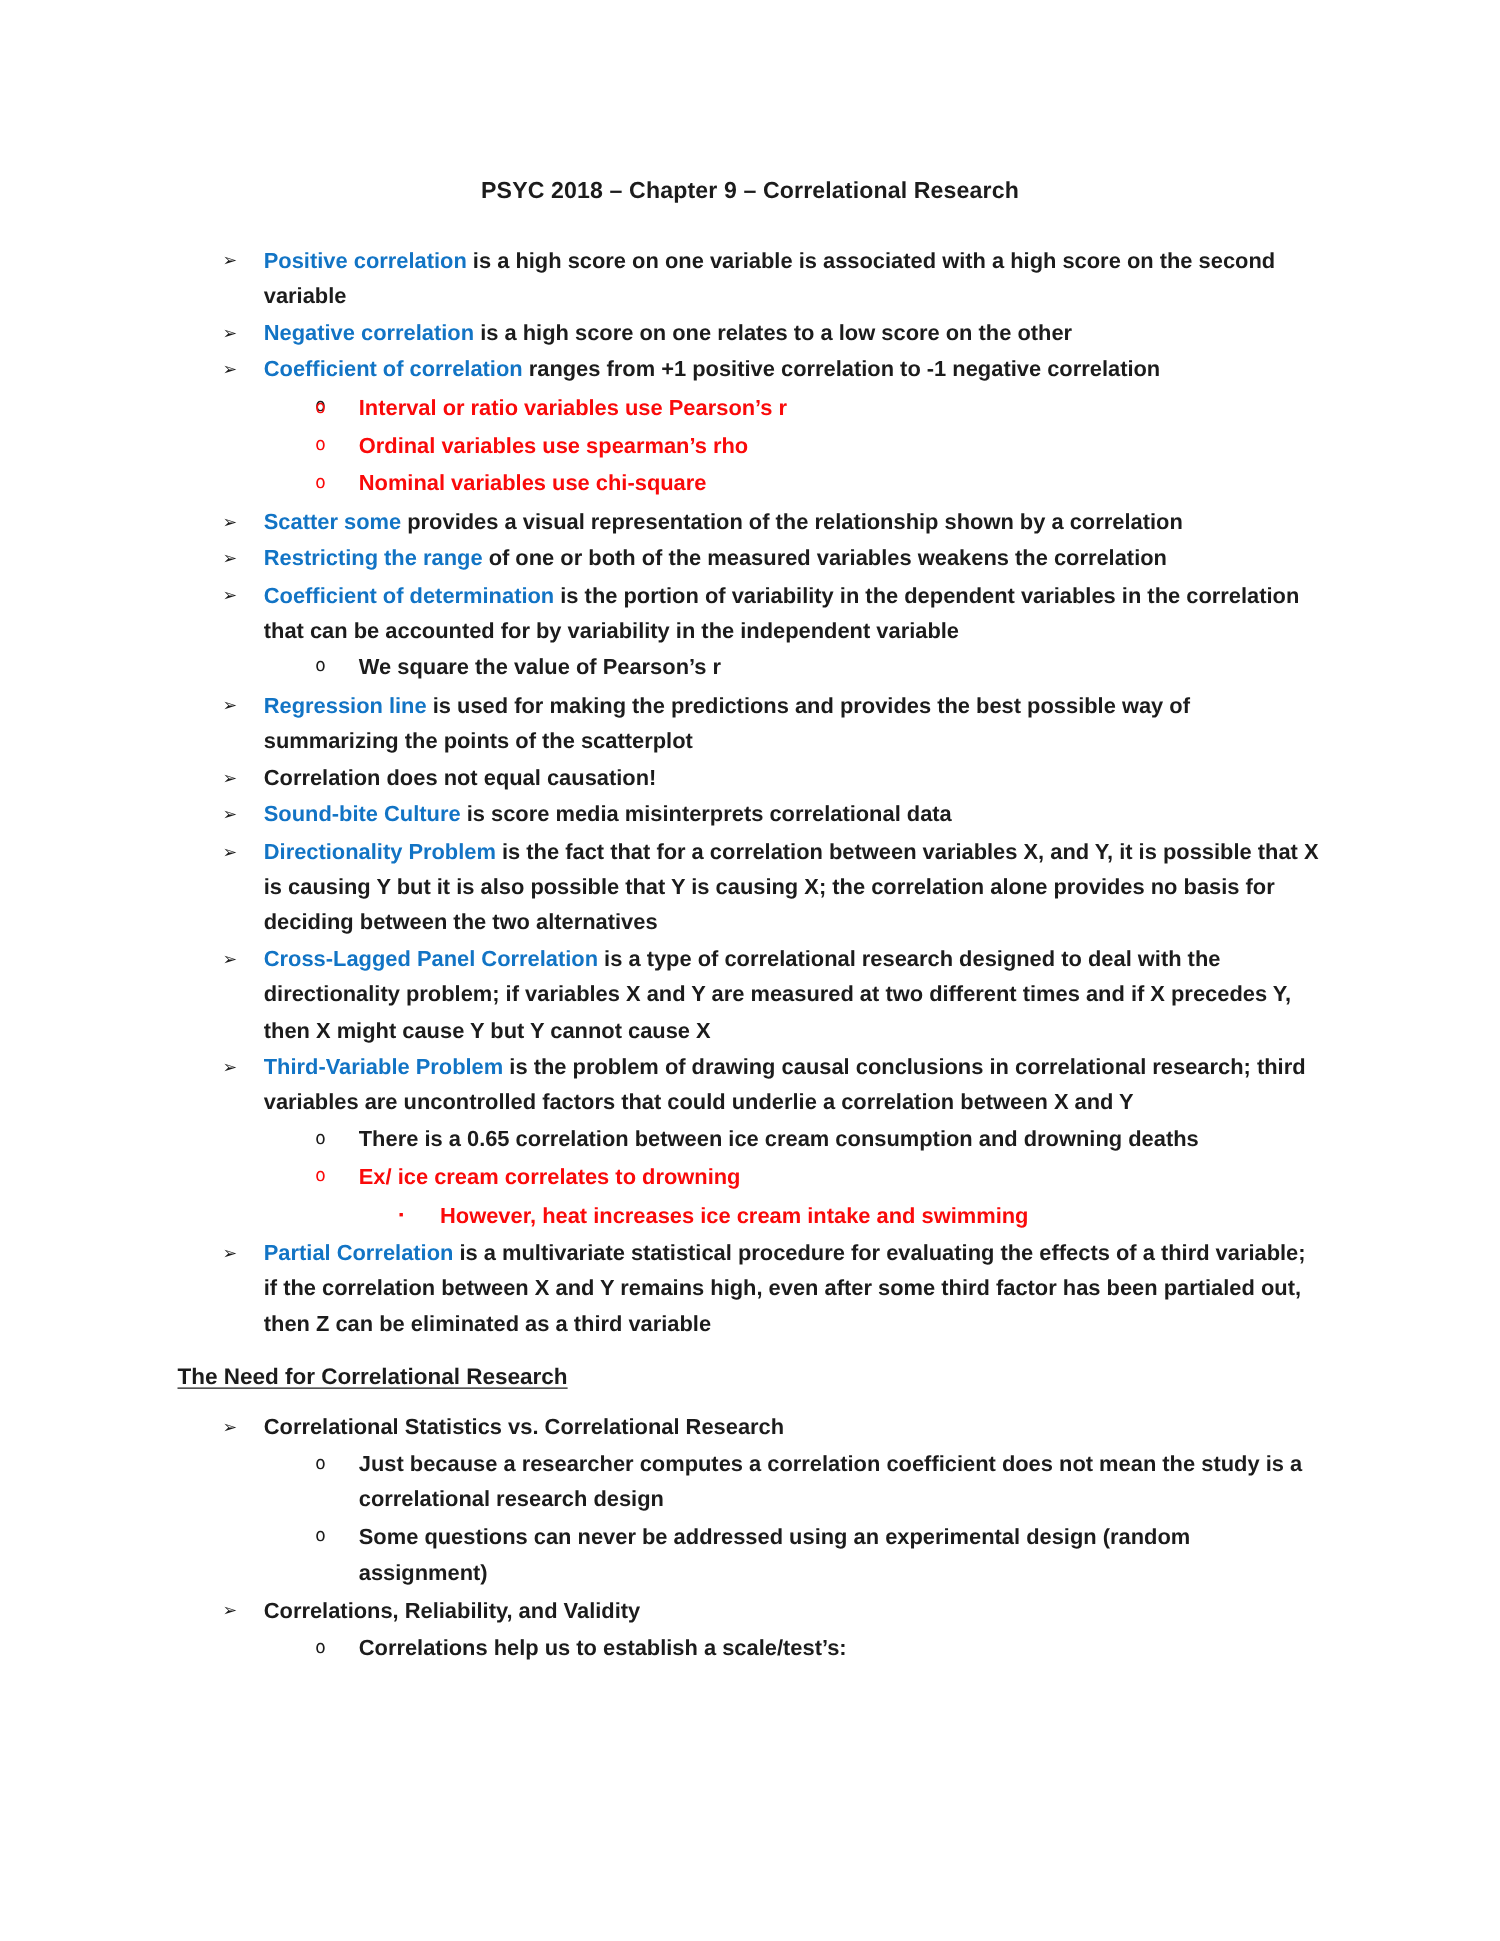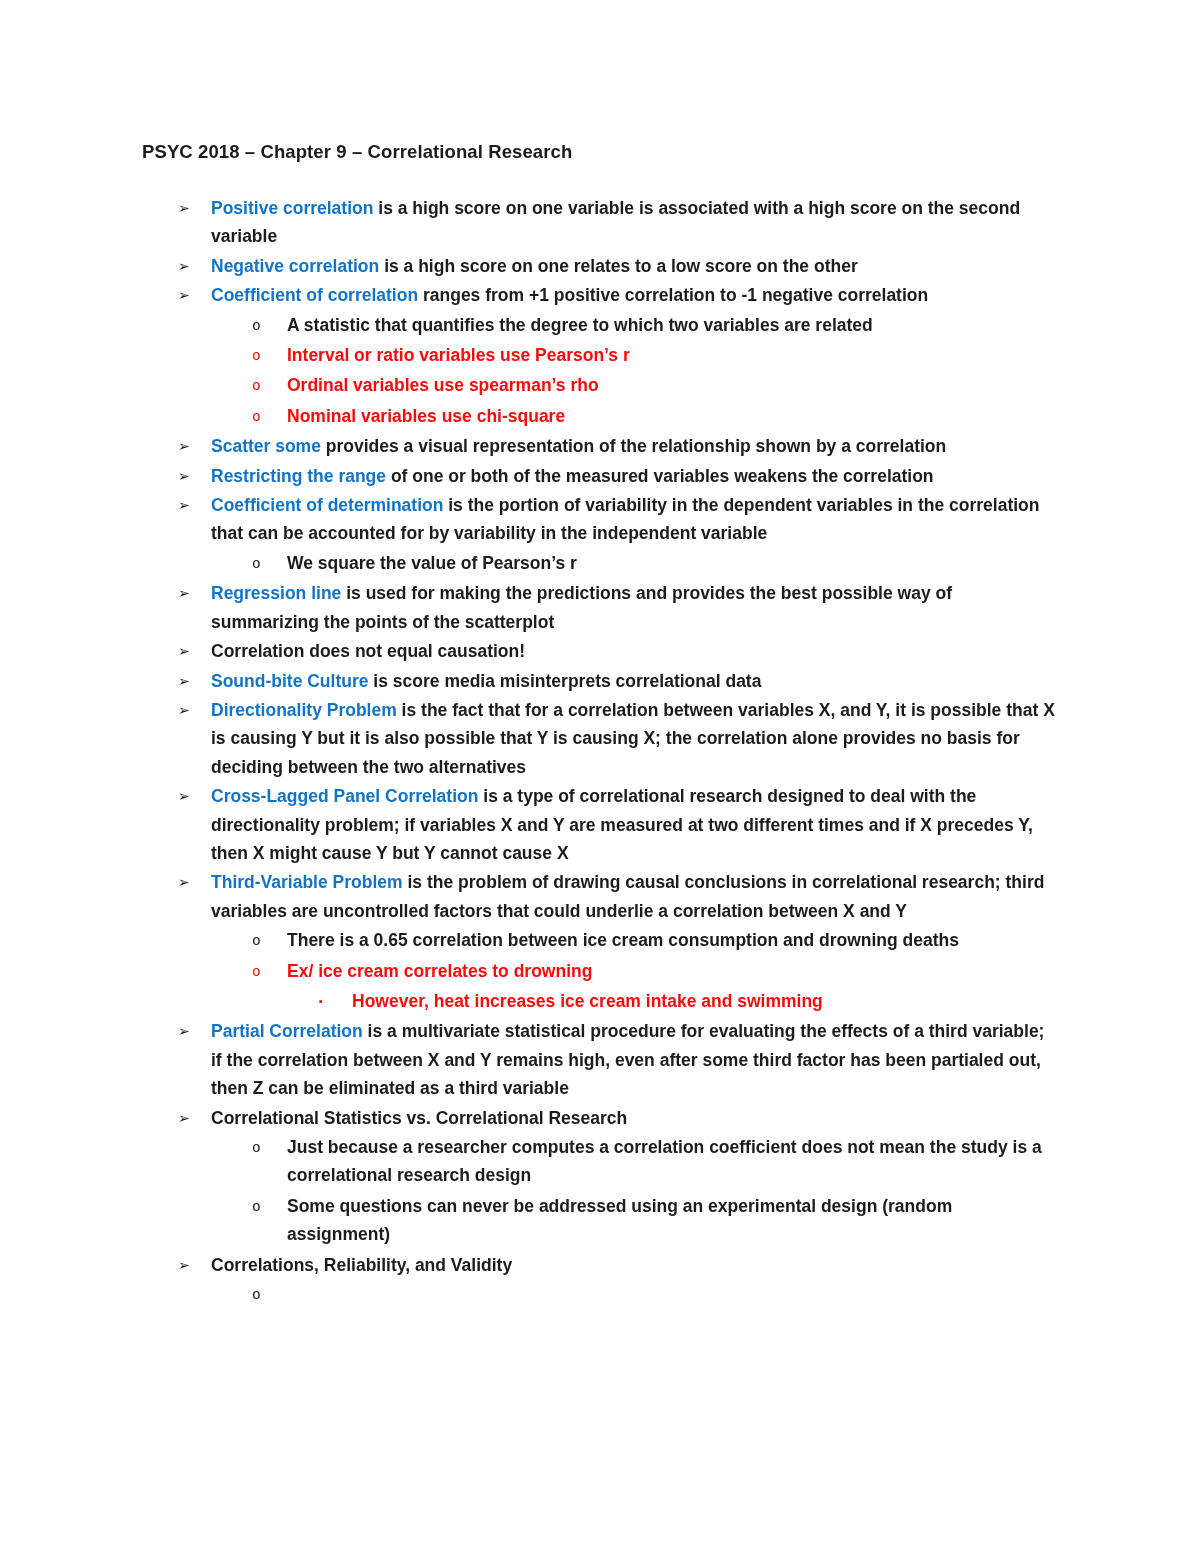--- a/index.html
+++ b/index.html
@@ -13,20 +13,21 @@
   body{
     width:1200px;height:1553px;overflow:hidden;position:relative;
     font-family:"Liberation Sans","DejaVu Sans",sans-serif;
     color:var(--text-black);
     font-weight:700;
   }
   .page{
     position:absolute;left:142px;top:141px;width:916px;
   }
   .doc-title{
+    text-align:center;
     font-size:18.5px;
     font-weight:700;
     margin-bottom:31px;
     letter-spacing:0.1px;
   }
   .heading{
     font-size:18px;
     font-weight:700;
     text-decoration:underline;
     text-underline-offset:3px;
@@ -55,37 +56,38 @@
 </style>
 </head>
 <body>
 
 <div class="page">
   <div class="doc-title">PSYC 2018 – Chapter 9 – Correlational Research</div>
   <div>
       <div class="li lvl1"><span class="glyph g1">➢</span><span class="term">Positive correlation </span><span class="body-text">is a high score on one variable is associated with a high score on the second variable</span></div>
       <div class="li lvl1"><span class="glyph g1">➢</span><span class="term">Negative correlation </span><span class="body-text">is a high score on one relates to a low score on the other</span></div>
       <div class="li lvl1"><span class="glyph g1">➢</span><span class="term">Coefficient of correlation </span><span class="body-text">ranges from +1 positive correlation to -1 negative correlation</span></div>
-      <div class="li lvl2"><span class="glyph g2">o</span><span class="body-text">A statistic that quantifies the degree to which two variables are related</span></div>
+      <div class="li lvl2"><span class="glyph g2">o</span></div>
       <div class="li lvl2 red"><span class="glyph g2">o</span><span class="body-text">Interval or ratio variables use Pearson’s r</span></div>
       <div class="li lvl2 red"><span class="glyph g2">o</span><span class="body-text">Ordinal variables use spearman’s rho</span></div>
       <div class="li lvl2 red"><span class="glyph g2">o</span><span class="body-text">Nominal variables use chi-square</span></div>
       <div class="li lvl1"><span class="glyph g1">➢</span><span class="term">Scatter some </span><span class="body-text">provides a visual representation of the relationship shown by a correlation</span></div>
       <div class="li lvl1"><span class="glyph g1">➢</span><span class="term">Restricting the range </span><span class="body-text">of one or both of the measured variables weakens the correlation</span></div>
       <div class="li lvl1"><span class="glyph g1">➢</span><span class="term">Coefficient of determination </span><span class="body-text">is the portion of variability in the dependent variables in the correlation that can be accounted for by variability in the independent variable</span></div>
       <div class="li lvl2"><span class="glyph g2">o</span><span class="body-text">We square the value of Pearson’s r</span></div>
       <div class="li lvl1"><span class="glyph g1">➢</span><span class="term">Regression line </span><span class="body-text">is used for making the predictions and provides the best possible way of summarizing the points of the scatterplot</span></div>
       <div class="li lvl1"><span class="glyph g1">➢</span><span class="body-text">Correlation does not equal causation!</span></div>
       <div class="li lvl1"><span class="glyph g1">➢</span><span class="term">Sound-bite Culture </span><span class="body-text">is score media misinterprets correlational data</span></div>
       <div class="li lvl1"><span class="glyph g1">➢</span><span class="term">Directionality Problem </span><span class="body-text">is the fact that for a correlation between variables X, and Y, it is possible that X is causing Y but it is also possible that Y is causing X; the correlation alone provides no basis for deciding between the two alternatives</span></div>
       <div class="li lvl1"><span class="glyph g1">➢</span><span class="term">Cross-Lagged Panel Correlation </span><span class="body-text">is a type of correlational research designed to deal with the directionality problem; if variables X and Y are measured at two different times and if X precedes Y, then X might cause Y but Y cannot cause X</span></div>
       <div class="li lvl1"><span class="glyph g1">➢</span><span class="term">Third-Variable Problem </span><span class="body-text">is the problem of drawing causal conclusions in correlational research; third variables are uncontrolled factors that could underlie a correlation between X and Y</span></div>
       <div class="li lvl2"><span class="glyph g2">o</span><span class="body-text">There is a 0.65 correlation between ice cream consumption and drowning deaths</span></div>
       <div class="li lvl2 red"><span class="glyph g2">o</span><span class="body-text">Ex/ ice cream correlates to drowning</span></div>
       <div class="li lvl3 red"><span class="glyph g3">▪</span><span class="body-text">However, heat increases ice cream intake and swimming</span></div>
       <div class="li lvl1"><span class="glyph g1">➢</span><span class="term">Partial Correlation </span><span class="body-text">is a multivariate statistical procedure for evaluating the effects of a third variable; if the correlation between X and Y remains high, even after some third factor has been partialed out, then Z can be eliminated as a third variable</span></div>
+      <div class="heading">The Need for Correlational Research</div>
       <div class="li lvl1"><span class="glyph g1">➢</span><span class="body-text">Correlational Statistics vs. Correlational Research</span></div>
       <div class="li lvl2"><span class="glyph g2">o</span><span class="body-text">Just because a researcher computes a correlation coefficient does not mean the study is a correlational research design</span></div>
       <div class="li lvl2"><span class="glyph g2">o</span><span class="body-text">Some questions can never be addressed using an experimental design (random assignment)</span></div>
       <div class="li lvl1"><span class="glyph g1">➢</span><span class="body-text">Correlations, Reliability, and Validity</span></div>
-      <div class="li lvl2"><span class="glyph g2">o</span></div>
+      <div class="li lvl2"><span class="glyph g2">o</span><span class="body-text">Correlations help us to establish a scale/test’s:</span></div>
     </div>
 </div>
 
 </body></html>

